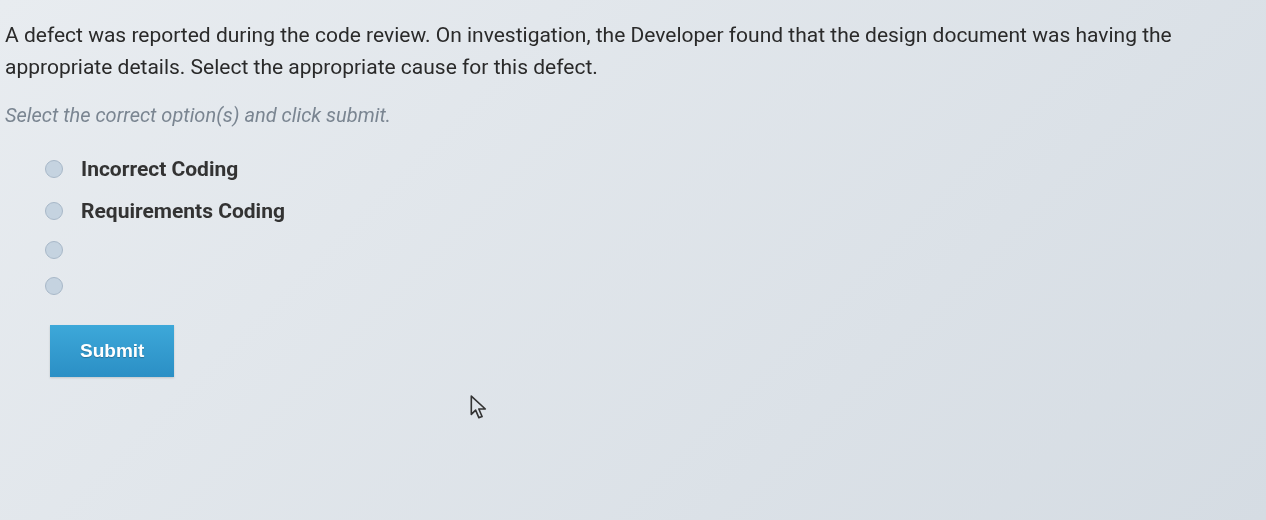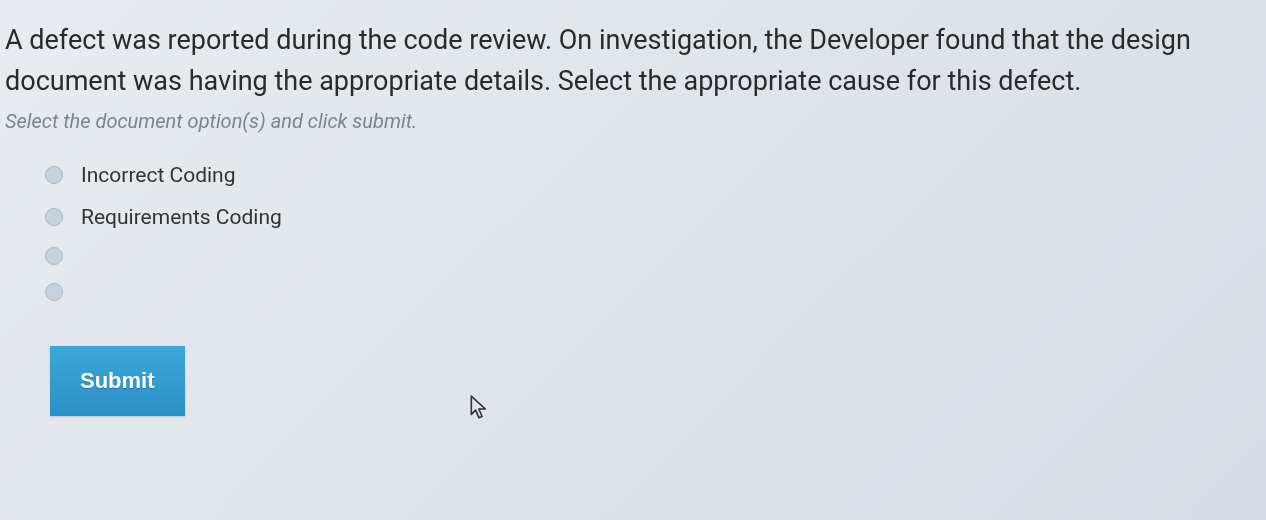--- a/index.html
+++ b/index.html
@@ -10,35 +10,36 @@
     body {
       font-family: -apple-system, BlinkMacSystemFont, "Segoe UI", Roboto, Helvetica, Arial, sans-serif;
       background: linear-gradient(135deg, #e8ecf0 0%, #d5dce3 100%);
       width: 1266px;
       height: 520px;
       padding: 20px 5px 20px 5px;
       color: #333;
       overflow: hidden;
     }
     .question-text {
-      font-size: 27px;
+      font-size: 21px;
       line-height: 1.5;
       color: #2a2a2a;
-      margin-bottom: 8px;
+      margin-bottom: 20px;
       font-weight: 400;
     }
     .instruction-text {
       font-size: 20px;
       font-style: italic;
       color: #7a8591;
       margin-bottom: 30px;
     }
     .options-container {
       padding-left: 40px;
-      margin-bottom: 45px;
+      margin-bottom: 30px;
+      font-weight: bold;
     }
     .option-row {
       display: flex;
       align-items: center;
       margin-bottom: 18px;
       cursor: pointer;
     }
     .radio-circle {
       width: 18px;
       height: 18px;
@@ -49,42 +50,42 @@
       flex-shrink: 0;
     }
     .option-label {
       font-size: 21px;
       color: #333;
     }
     .submit-button {
       margin-left: 45px;
       background: linear-gradient(180deg, #3da8d9 0%, #2b8fc5 100%);
       color: #ffffff;
-      font-size: 22px;
+      font-size: 19px;
       font-weight: 600;
-      padding: 22px 30px;
+      padding: 15px 30px;
       border: none;
       cursor: pointer;
       text-shadow: 0 1px 1px rgba(0,0,0,0.25);
       box-shadow: 0 1px 2px rgba(0,0,0,0.15);
     }
     .cursor-pointer {
       position: absolute;
       left: 470px;
       top: 395px;
       pointer-events: none;
     }
   </style>
 </head>
 <body>
 
 
 
 <div class="question-text">A defect was reported during the code review. On investigation, the Developer found that the design document was having the appropriate details. Select the appropriate cause for this defect.</div>
-<div class="instruction-text">Select the document option(s) and click submit.</div>
+<div class="instruction-text">Select the correct option(s) and click submit.</div>
 
 <div class="options-container">
   <div class="option-row">
     <div class="radio-circle"></div>
     <span class="option-label">Incorrect Coding</span>
   </div>
   <div class="option-row">
     <div class="radio-circle"></div>
     <span class="option-label">Requirements Coding</span>
   </div>

